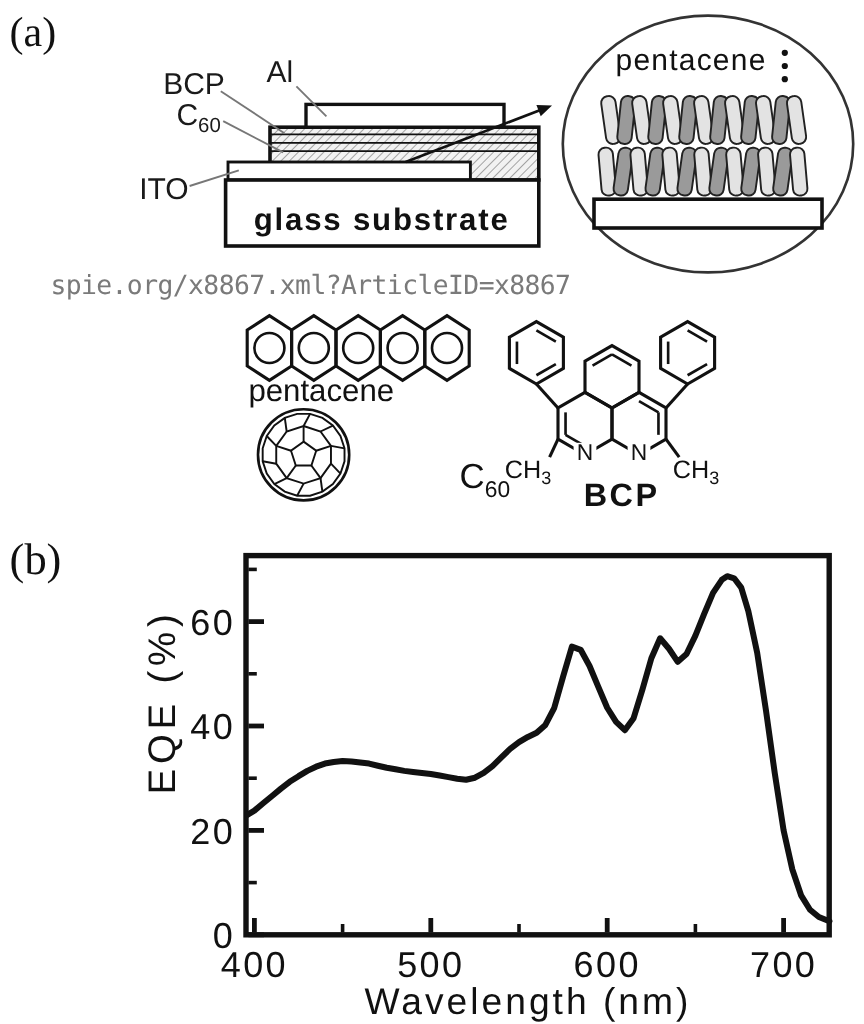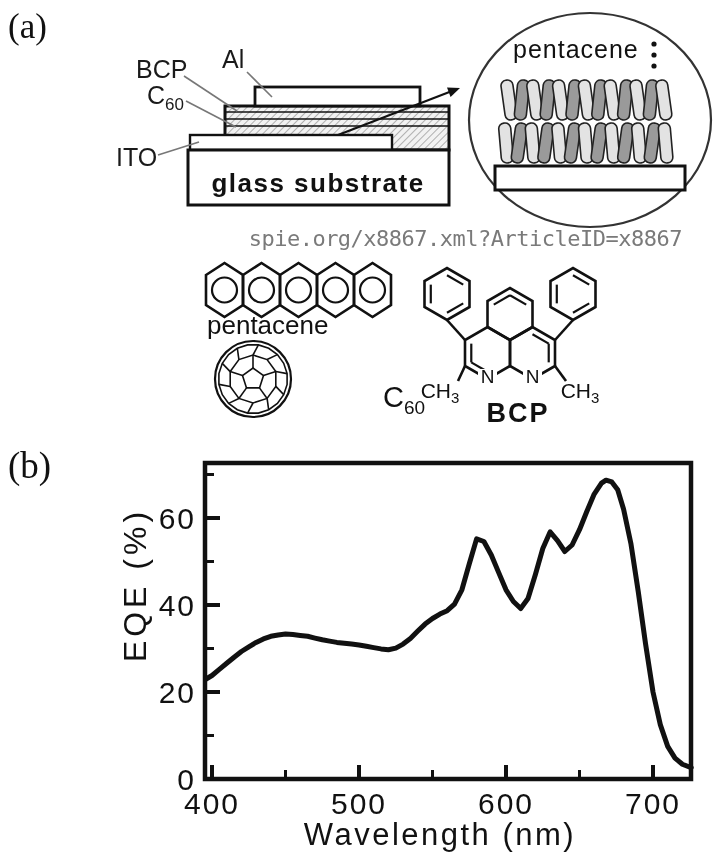--- a/index.html
+++ b/index.html
@@ -15,21 +15,21 @@
   .struct-label-big{font-size:29px;fill:#111;}
   .struct-sub{font-size:19px;fill:#111;}
   .bcp-label{font-size:27px;font-weight:bold;letter-spacing:2px;fill:#111;}
   .atom-label{font-size:19px;fill:#111;}
   .ch3-label{font-size:21px;fill:#111;}
   .ch3-sub{font-size:15px;fill:#111;}
   .tick-label{font-size:30px;letter-spacing:2px;fill:#111;font-family:"Liberation Sans", sans-serif;}
   .axis-title{font-size:31px;letter-spacing:2.5px;fill:#111;}
   #watermark{position:absolute;left:42px;top:226px;width:640px;
              font-family:"DejaVu Sans Mono", monospace;font-size:22px;letter-spacing:-0.5px;
-             color:#7a7a7a;white-space:nowrap;text-align:right;}
+             color:#7a7a7a;white-space:nowrap;}
 </style>
 </head>
 <body>
 
 <div id="stage">
 
 <svg id="fig" width="720" height="853" viewBox="0 0 720 853">
   <defs>
     <pattern id="hatch" width="5" height="5" patternUnits="userSpaceOnUse" patternTransform="rotate(45)">
       <rect width="5" height="5" fill="#f2f2f2"></rect>

